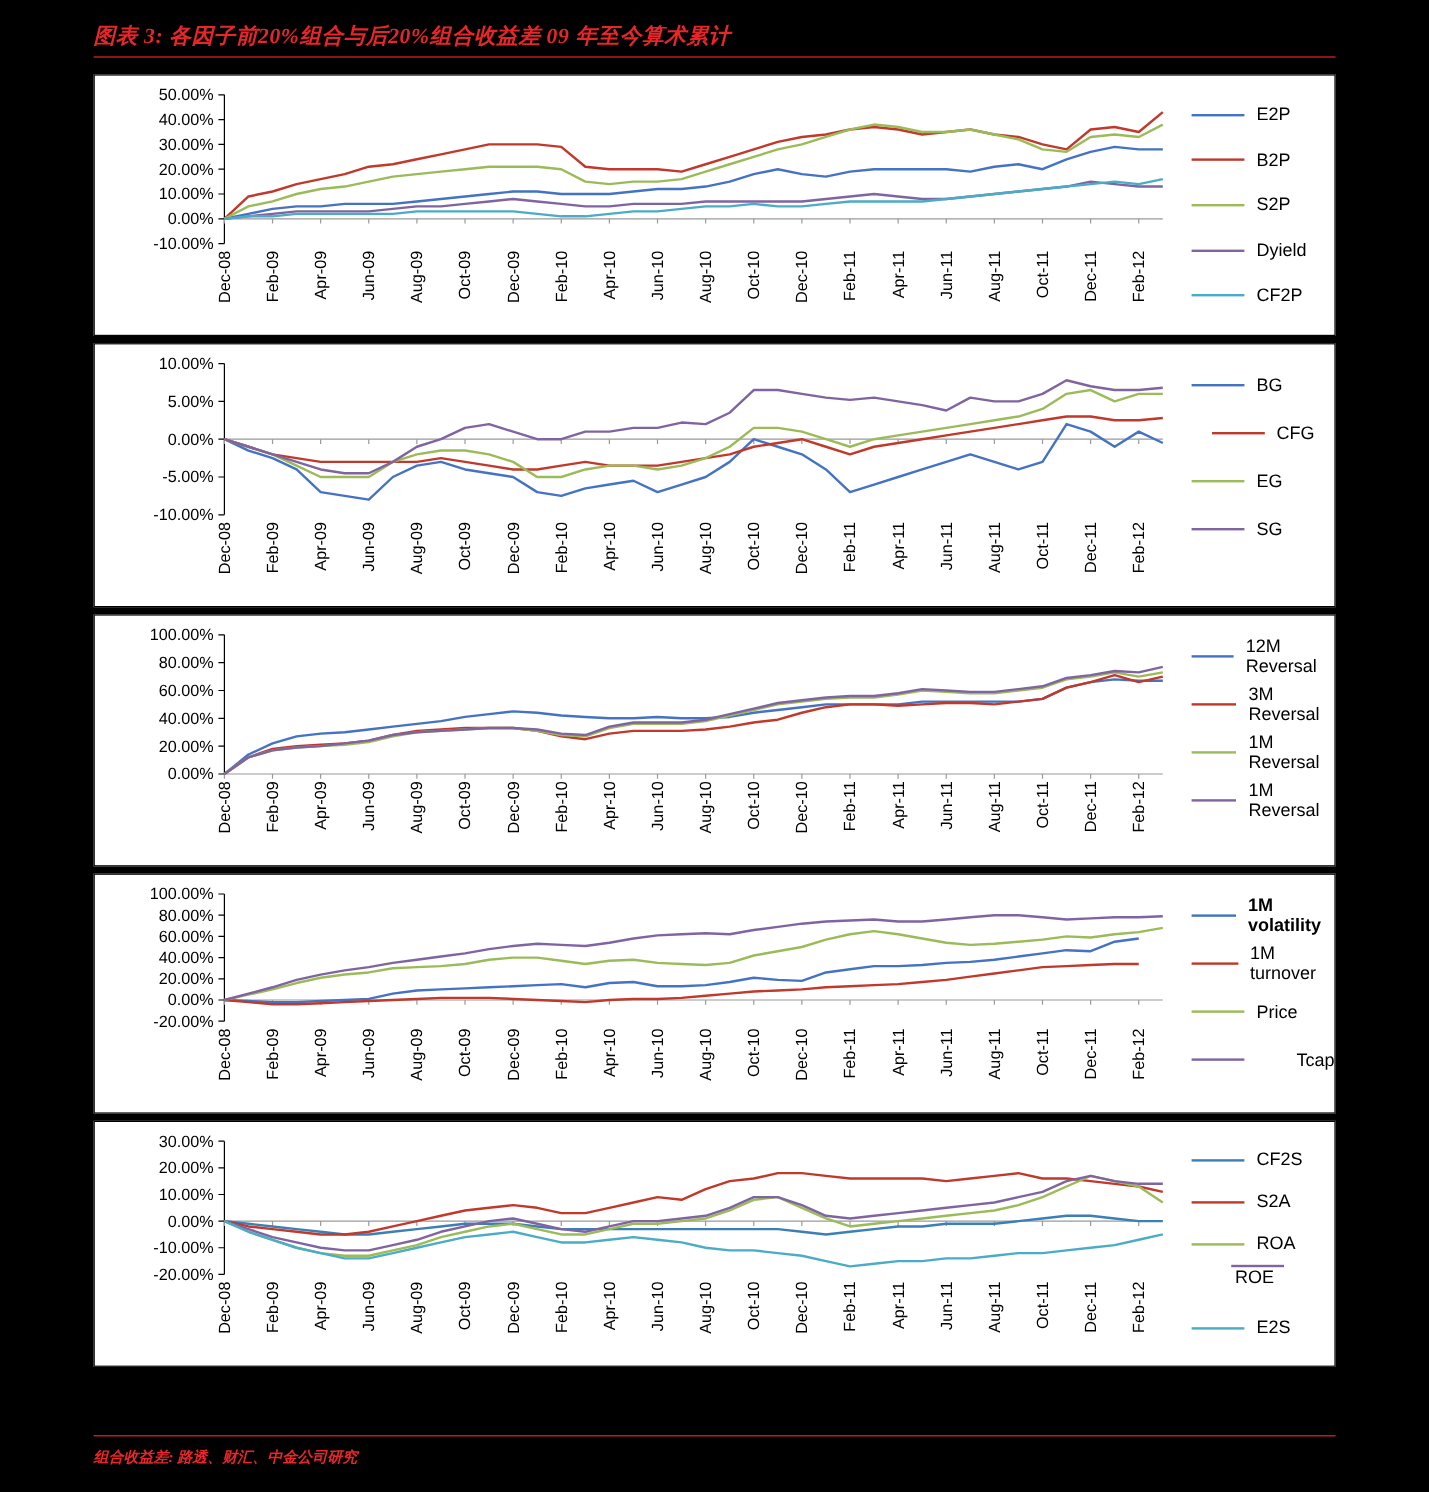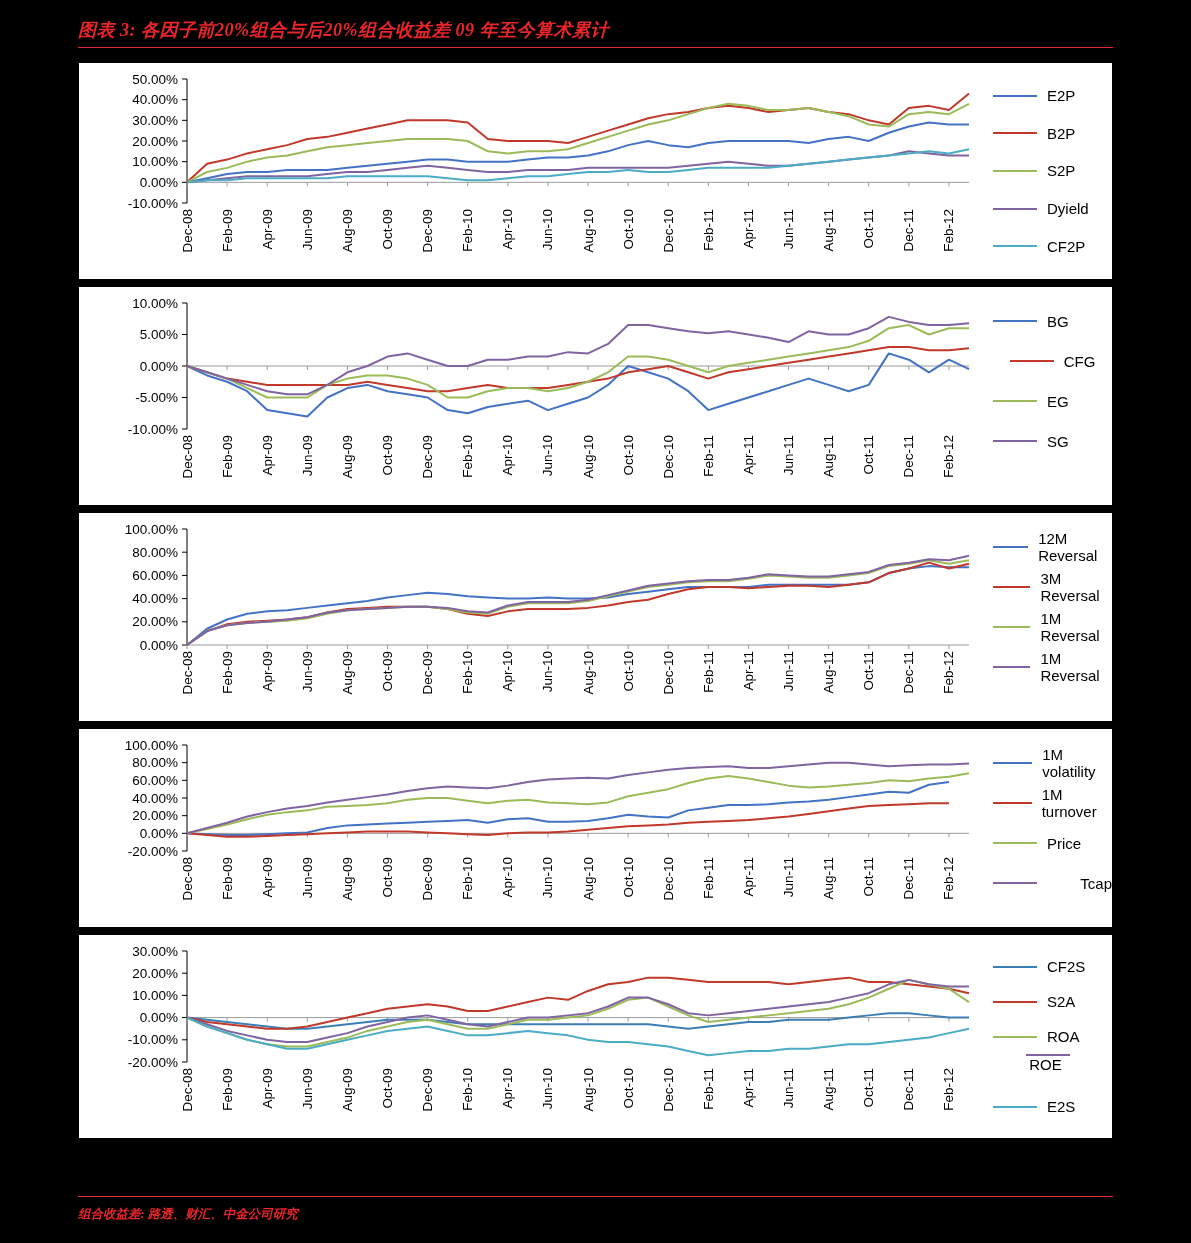--- a/index.html
+++ b/index.html
@@ -345,21 +345,21 @@
             <text class="xtick" transform="translate(829.8461538461539,128) rotate(-90)" text-anchor="end" dy="4.5">Dec-11</text>
             <line x1="869.9487179487179" y1="104.33333333333334" x2="869.9487179487179" y2="108.33333333333334" stroke="#9a9a9a" stroke-width="1"></line>
             <text class="xtick" transform="translate(869.9487179487179,128) rotate(-90)" text-anchor="end" dy="4.5">Feb-12</text>
             <polyline points="108,104.33333333333334 128.05128205128204,105.21666666666667 148.1025641025641,106.1 168.15384615384616,106.1 188.2051282051282,105.21666666666667 208.25641025641025,104.33333333333334 228.30769230769232,103.45 248.35897435897436,99.03333333333333 268.4102564102564,96.38333333333333 288.46153846153845,95.5 308.5128205128205,94.61666666666666 328.56410256410254,93.73333333333333 348.61538461538464,92.85 368.66666666666663,91.96666666666667 388.71794871794873,91.08333333333333 408.7692307692308,93.73333333333333 428.8205128205128,90.2 448.87179487179486,89.31666666666666 468.92307692307696,92.85 488.97435897435895,92.85 509.025641025641,91.96666666666667 529.0769230769231,89.31666666666666 549.1282051282051,85.78333333333333 569.1794871794872,87.55 589.2307692307693,88.43333333333334 609.2820512820513,81.36666666666667 629.3333333333333,78.71666666666667 649.3846153846154,76.06666666666666 669.4358974358975,76.06666666666666 689.4871794871796,75.18333333333334 709.5384615384615,73.41666666666667 729.5897435897435,72.53333333333333 749.6410256410256,70.76666666666667 769.6923076923077,68.11666666666667 789.7435897435897,65.46666666666667 809.7948717948718,62.81666666666666 829.8461538461539,63.699999999999996 849.8974358974359,55.75 869.9487179487179,53.099999999999994" fill="none" stroke="#4472c4" stroke-width="2" stroke-linejoin="round"></polyline>
             <polyline points="108,104.33333333333334 128.05128205128204,106.1 148.1025641025641,107.86666666666667 168.15384615384616,107.86666666666667 188.2051282051282,106.98333333333333 208.25641025641025,106.1 228.30769230769232,105.21666666666667 248.35897435897436,104.33333333333334 268.4102564102564,103.45 288.46153846153845,102.56666666666666 308.5128205128205,102.56666666666666 328.56410256410254,102.56666666666666 348.61538461538464,103.45 368.66666666666663,104.33333333333334 388.71794871794873,105.21666666666667 408.7692307692308,106.1 428.8205128205128,104.33333333333334 448.87179487179486,103.45 468.92307692307696,103.45 488.97435897435895,102.56666666666666 509.025641025641,100.8 529.0769230769231,99.03333333333333 549.1282051282051,97.26666666666667 569.1794871794872,96.38333333333333 589.2307692307693,95.5 609.2820512820513,93.73333333333333 629.3333333333333,92.85 649.3846153846154,91.96666666666667 669.4358974358975,91.08333333333333 689.4871794871796,89.31666666666666 709.5384615384615,87.55 729.5897435897435,84.9 749.6410256410256,82.25 769.6923076923077,79.6 789.7435897435897,76.95 809.7948717948718,76.06666666666666 829.8461538461539,75.18333333333334 849.8974358974359,74.3 869.9487179487179,74.3" fill="none" stroke="#c0392b" stroke-width="2" stroke-linejoin="round"></polyline>
             <polyline points="108,104.33333333333334 128.05128205128204,99.91666666666666 148.1025641025641,95.5 168.15384615384616,90.2 188.2051282051282,85.78333333333333 208.25641025641025,83.13333333333333 228.30769230769232,81.36666666666667 248.35897435897436,77.83333333333333 268.4102564102564,76.95 288.46153846153845,76.06666666666666 308.5128205128205,74.3 328.56410256410254,70.76666666666667 348.61538461538464,69 368.66666666666663,69 388.71794871794873,71.65 408.7692307692308,74.3 428.8205128205128,71.65 448.87179487179486,70.76666666666667 468.92307692307696,73.41666666666667 488.97435897435895,74.3 509.025641025641,75.18333333333334 529.0769230769231,73.41666666666667 549.1282051282051,67.23333333333332 569.1794871794872,63.699999999999996 589.2307692307693,60.166666666666664 609.2820512820513,53.983333333333334 629.3333333333333,49.56666666666666 649.3846153846154,46.91666666666666 669.4358974358975,49.56666666666666 689.4871794871796,53.099999999999994 709.5384615384615,56.633333333333326 729.5897435897435,58.400000000000006 749.6410256410256,57.516666666666666 769.6923076923077,55.75 789.7435897435897,53.983333333333334 809.7948717948718,51.33333333333334 829.8461538461539,52.21666666666667 849.8974358974359,49.56666666666666 869.9487179487179,47.80000000000001 890,44.266666666666666" fill="none" stroke="#9bbb59" stroke-width="2" stroke-linejoin="round"></polyline>
             <polyline points="108,104.33333333333334 128.05128205128204,99.03333333333333 148.1025641025641,93.73333333333333 168.15384615384616,87.55 188.2051282051282,83.13333333333333 208.25641025641025,79.6 228.30769230769232,76.95 248.35897435897436,73.41666666666667 268.4102564102564,70.76666666666667 288.46153846153845,68.11666666666667 308.5128205128205,65.46666666666667 328.56410256410254,61.93333333333334 348.61538461538464,59.28333333333333 368.66666666666663,57.516666666666666 388.71794871794873,58.400000000000006 408.7692307692308,59.28333333333333 428.8205128205128,56.633333333333326 448.87179487179486,53.099999999999994 468.92307692307696,50.44999999999999 488.97435897435895,49.56666666666666 509.025641025641,48.68333333333334 529.0769230769231,49.56666666666666 549.1282051282051,46.03333333333333 569.1794871794872,43.383333333333326 589.2307692307693,40.733333333333334 609.2820512820513,38.96666666666667 629.3333333333333,38.08333333333334 649.3846153846154,37.19999999999999 669.4358974358975,38.96666666666667 689.4871794871796,38.96666666666667 709.5384615384615,37.19999999999999 729.5897435897435,35.43333333333334 749.6410256410256,33.66666666666666 769.6923076923077,33.66666666666666 789.7435897435897,35.43333333333334 809.7948717948718,37.19999999999999 829.8461538461539,36.31666666666666 849.8974358974359,35.43333333333334 869.9487179487179,35.43333333333334 890,34.55000000000001" fill="none" stroke="#8064a2" stroke-width="2" stroke-linejoin="round"></polyline>
           </svg>
         </div>
         <div class="legend">
-          <div class="legend-row" style="height: 40px;">
+          <div class="legend-row" style="height: 40px; font-weight: bold;">
             <span class="legend-line" style="border-top-color: rgb(68, 114, 196);"></span>
             <span class="legend-label">1M volatility</span>
           </div>
           <div class="legend-row" style="height: 40px;">
             <span class="legend-line" style="border-top-color: rgb(192, 57, 43);"></span>
             <span class="legend-label">1M turnover</span>
           </div>
           <div class="legend-row" style="height: 40px;">
             <span class="legend-line" style="border-top-color: rgb(155, 187, 89);"></span>
             <span class="legend-label">Price</span>

